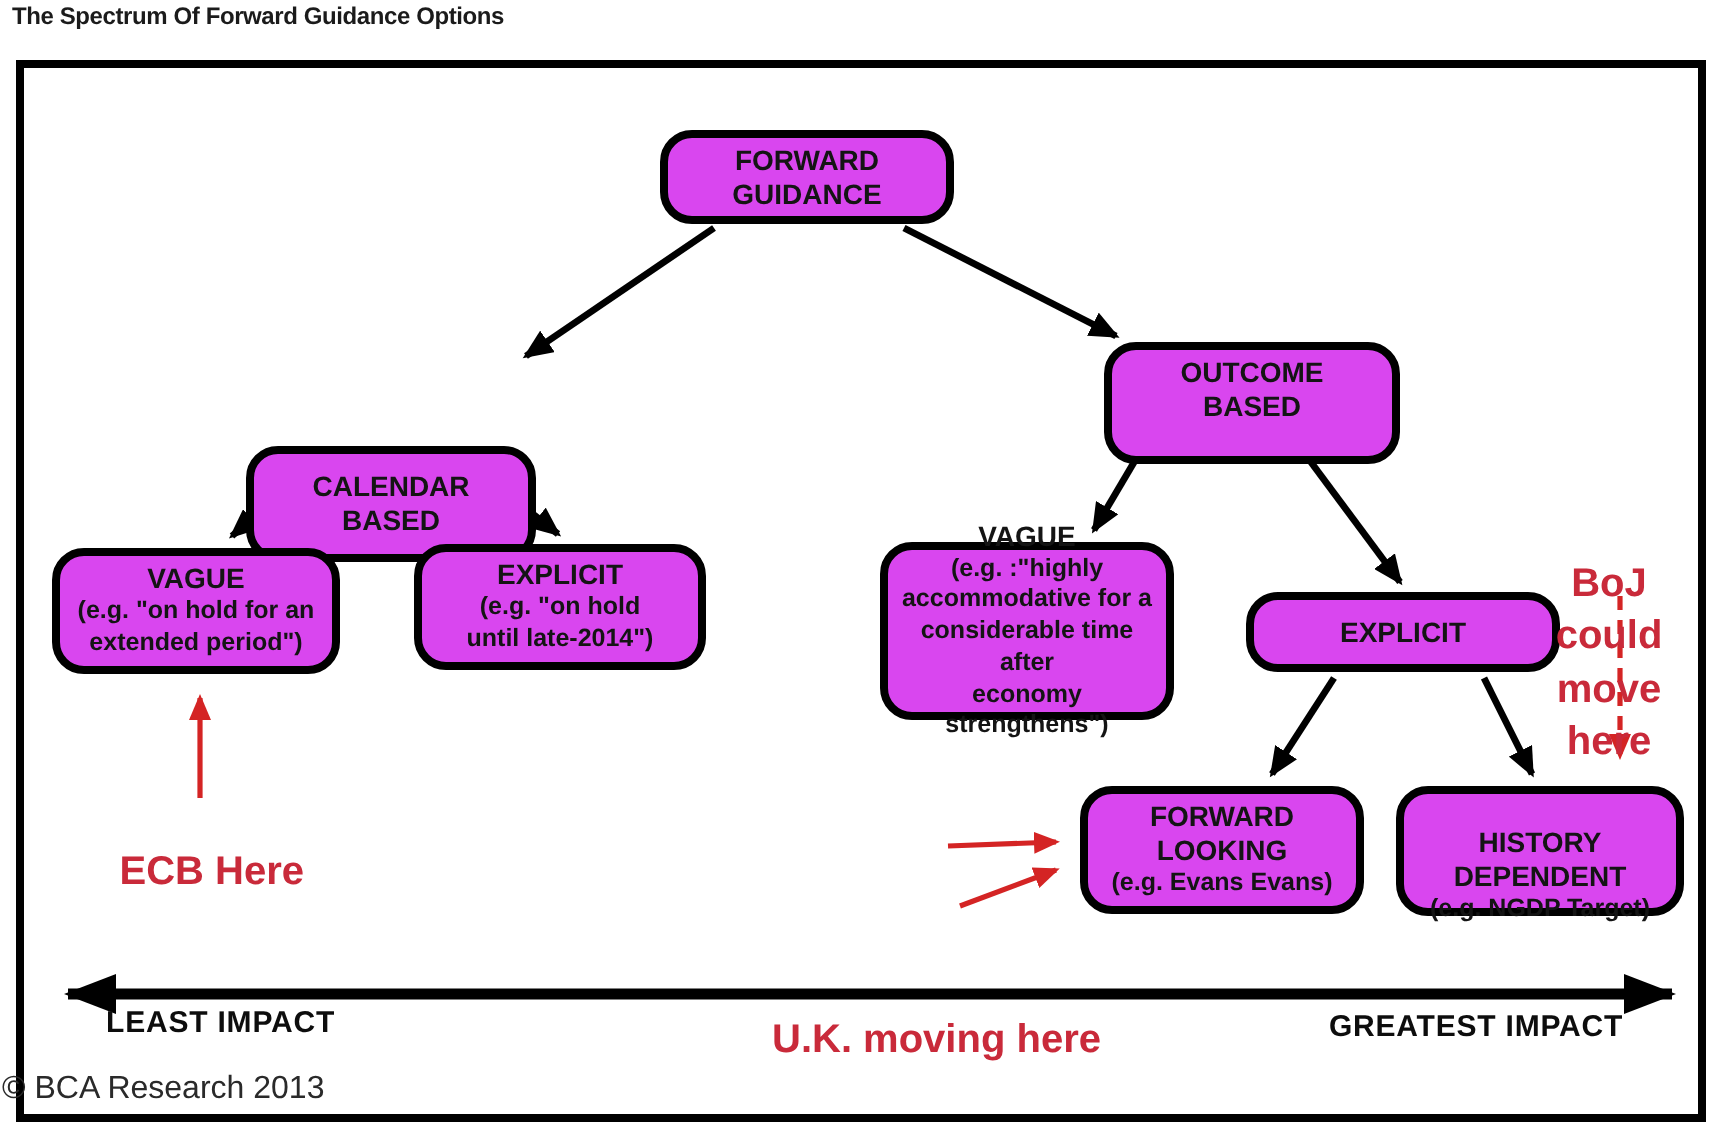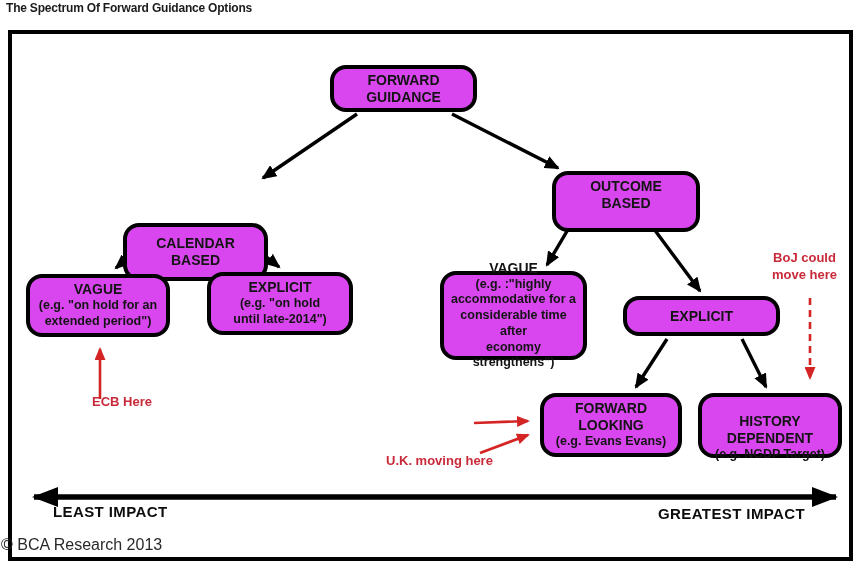--- a/index.html
+++ b/index.html
@@ -68,24 +68,25 @@
     font-size: 12.5px;
     font-weight: bold;
     color: #141414;
     line-height: 1.26;
     white-space: pre-line;
   }
   .node-sub:empty { display: none; }
   .annotation {
     position: absolute;
     color: var(--red-text);
-    font-size: 13px;
+    font-size: 20px;
     font-weight: bold;
     line-height: 1.32;
     white-space: pre-line;
+    margin-top: 30px;
   }
   .axis-label {
     position: absolute;
     color: #0d0d0d;
     font-size: 15px;
     font-weight: bold;
     letter-spacing: 0.4px;
   }
   .copyright {
     position: absolute;
@@ -180,24 +181,24 @@
 
   <div class="node" style="left:698px; top:393px; width:144px; height:65px;justify-content:space-between;">
     <span class="node-label">HISTORY
 DEPENDENT</span>
     <span class="node-sub">(e.g. NGDP Target)</span>
   </div>
 
   <div class="annotation" style="left:48px; top:393px; width:104px; text-align:right;">ECB Here</div>
 
 
-  <div class="annotation" style="left:386px; top:452px;">U.K. moving here</div>
+  <div class="annotation" style="left:386px; top:477px;">U.K. moving here</div>
 
   <div class="annotation" style="left:762px; top:249px; width:85px; text-align:center;">BoJ could
 move here</div>
 
   <div class="axis-label" style="left:53px; top:503px;">LEAST IMPACT</div>
 
-  <div class="axis-label" style="left:658px; top:505px; width:160px; text-align:left;">GREATEST IMPACT</div>
+  <div class="axis-label" style="left:658px; top:505px; width:160px; text-align:center;">GREATEST IMPACT</div>
 
   <div class="copyright">© BCA Research 2013</div>
 
 </div>
 
 </body></html>

